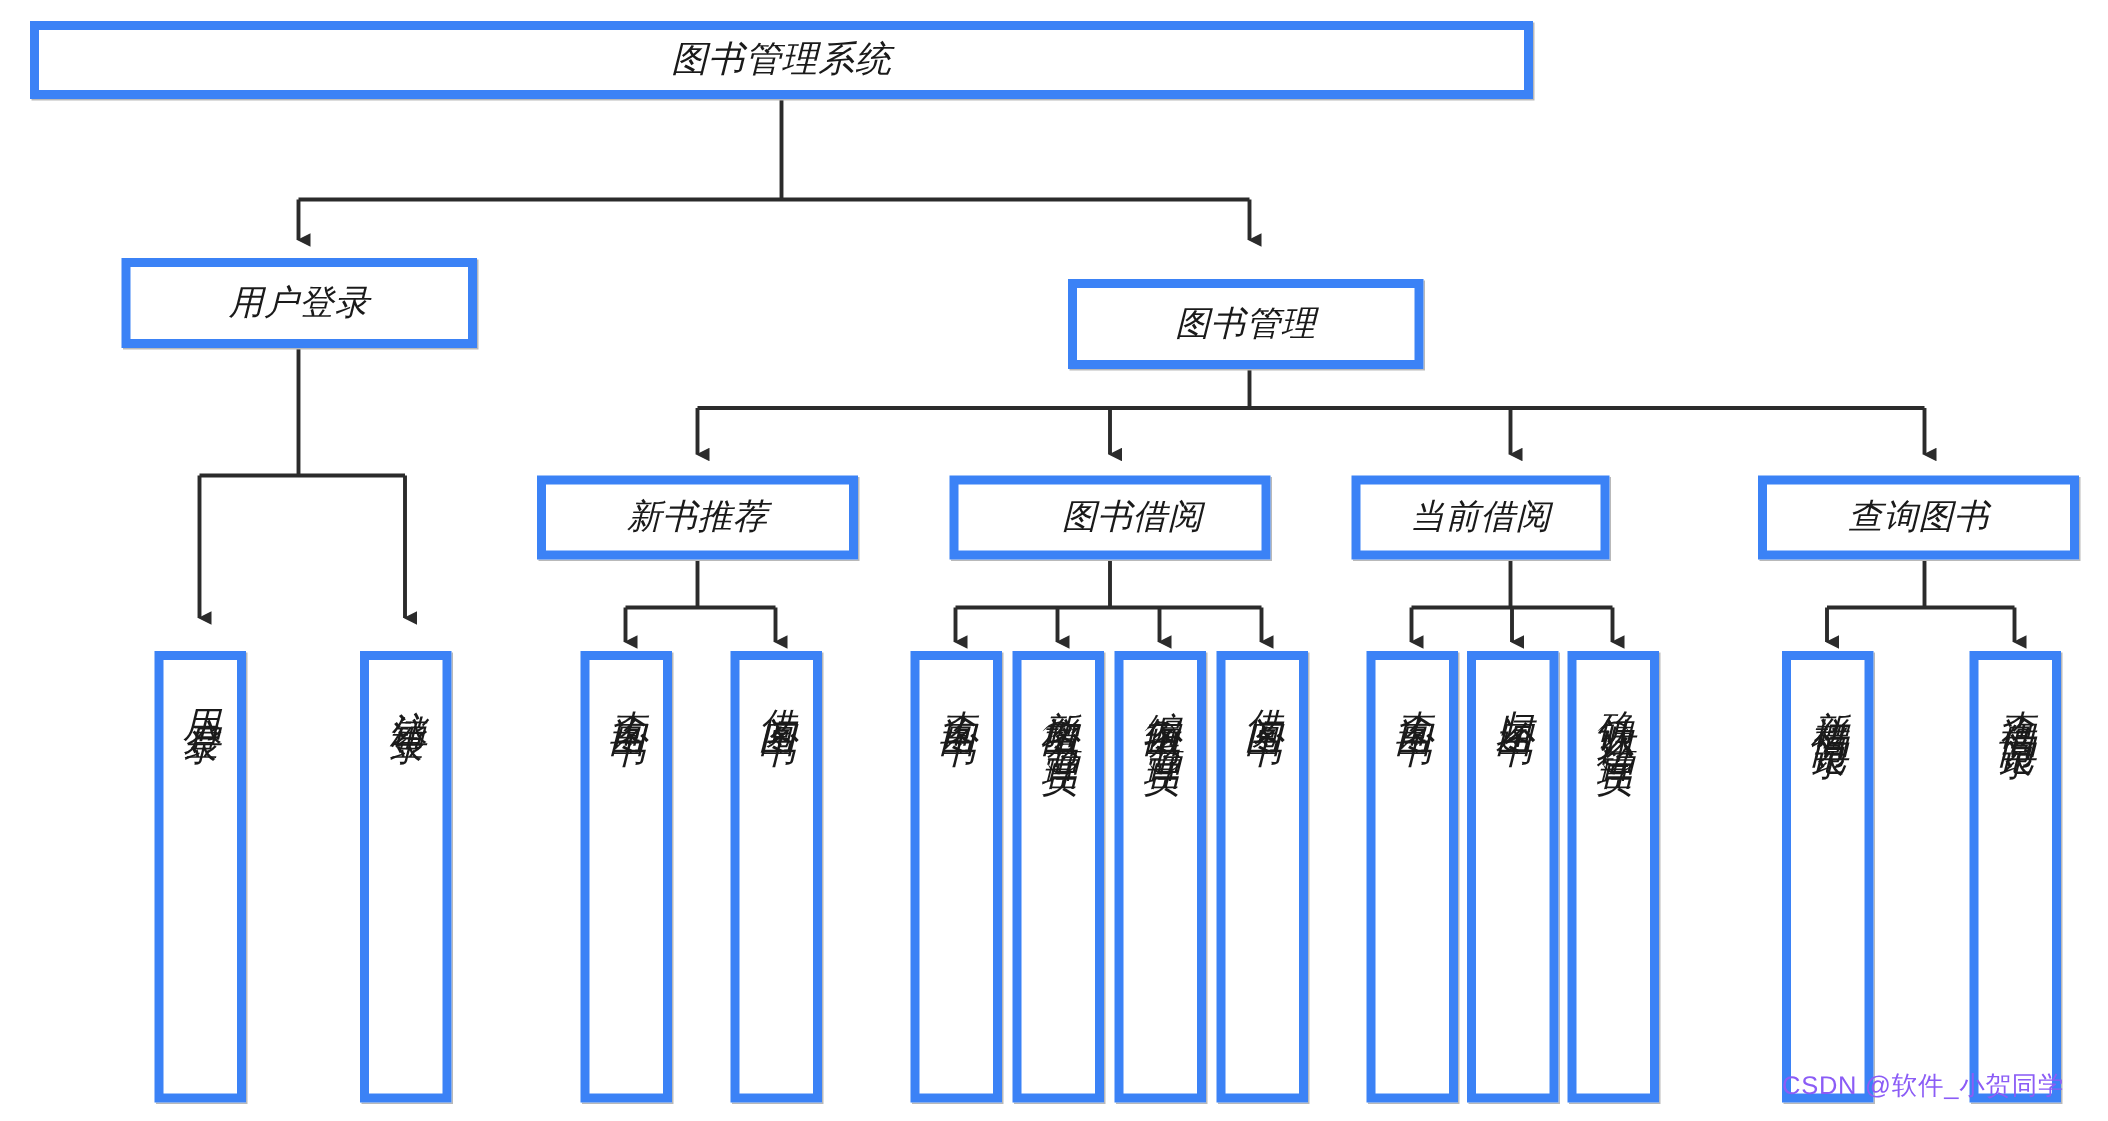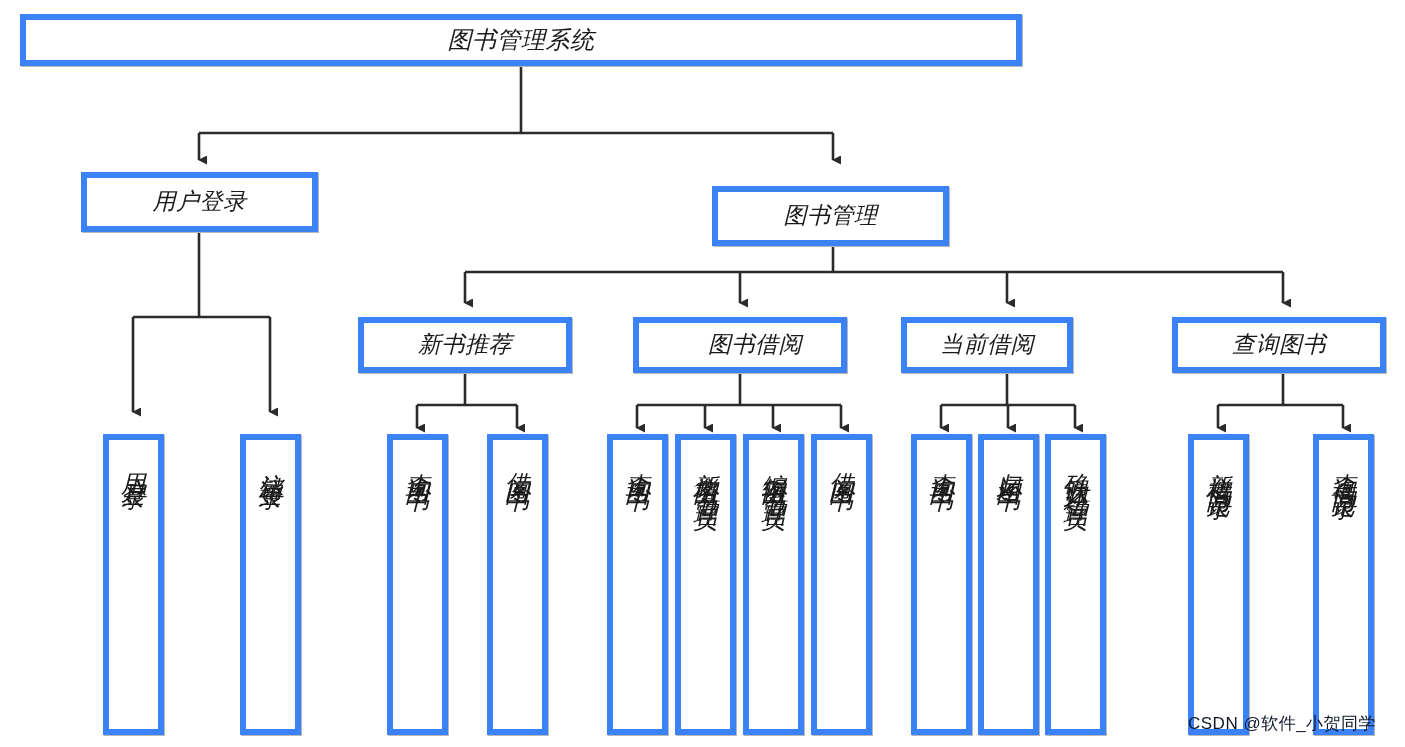--- a/index.html
+++ b/index.html
@@ -65,21 +65,21 @@
     font-size: 24px;
     line-height: 1.05;
     letter-spacing: 5px;
     white-space: normal;
   }
   #watermark {
     position: absolute;
     left: 1188px;
     top: 712px;
     font-size: 17px;
-    color: #0f172a;
+    color: #8b5cf6;
     letter-spacing: 0.5px;
     z-index: 5;
     white-space: nowrap;
   }
 </style>
 </head>
 <body>
 
 <div id="diagram-root">
 

